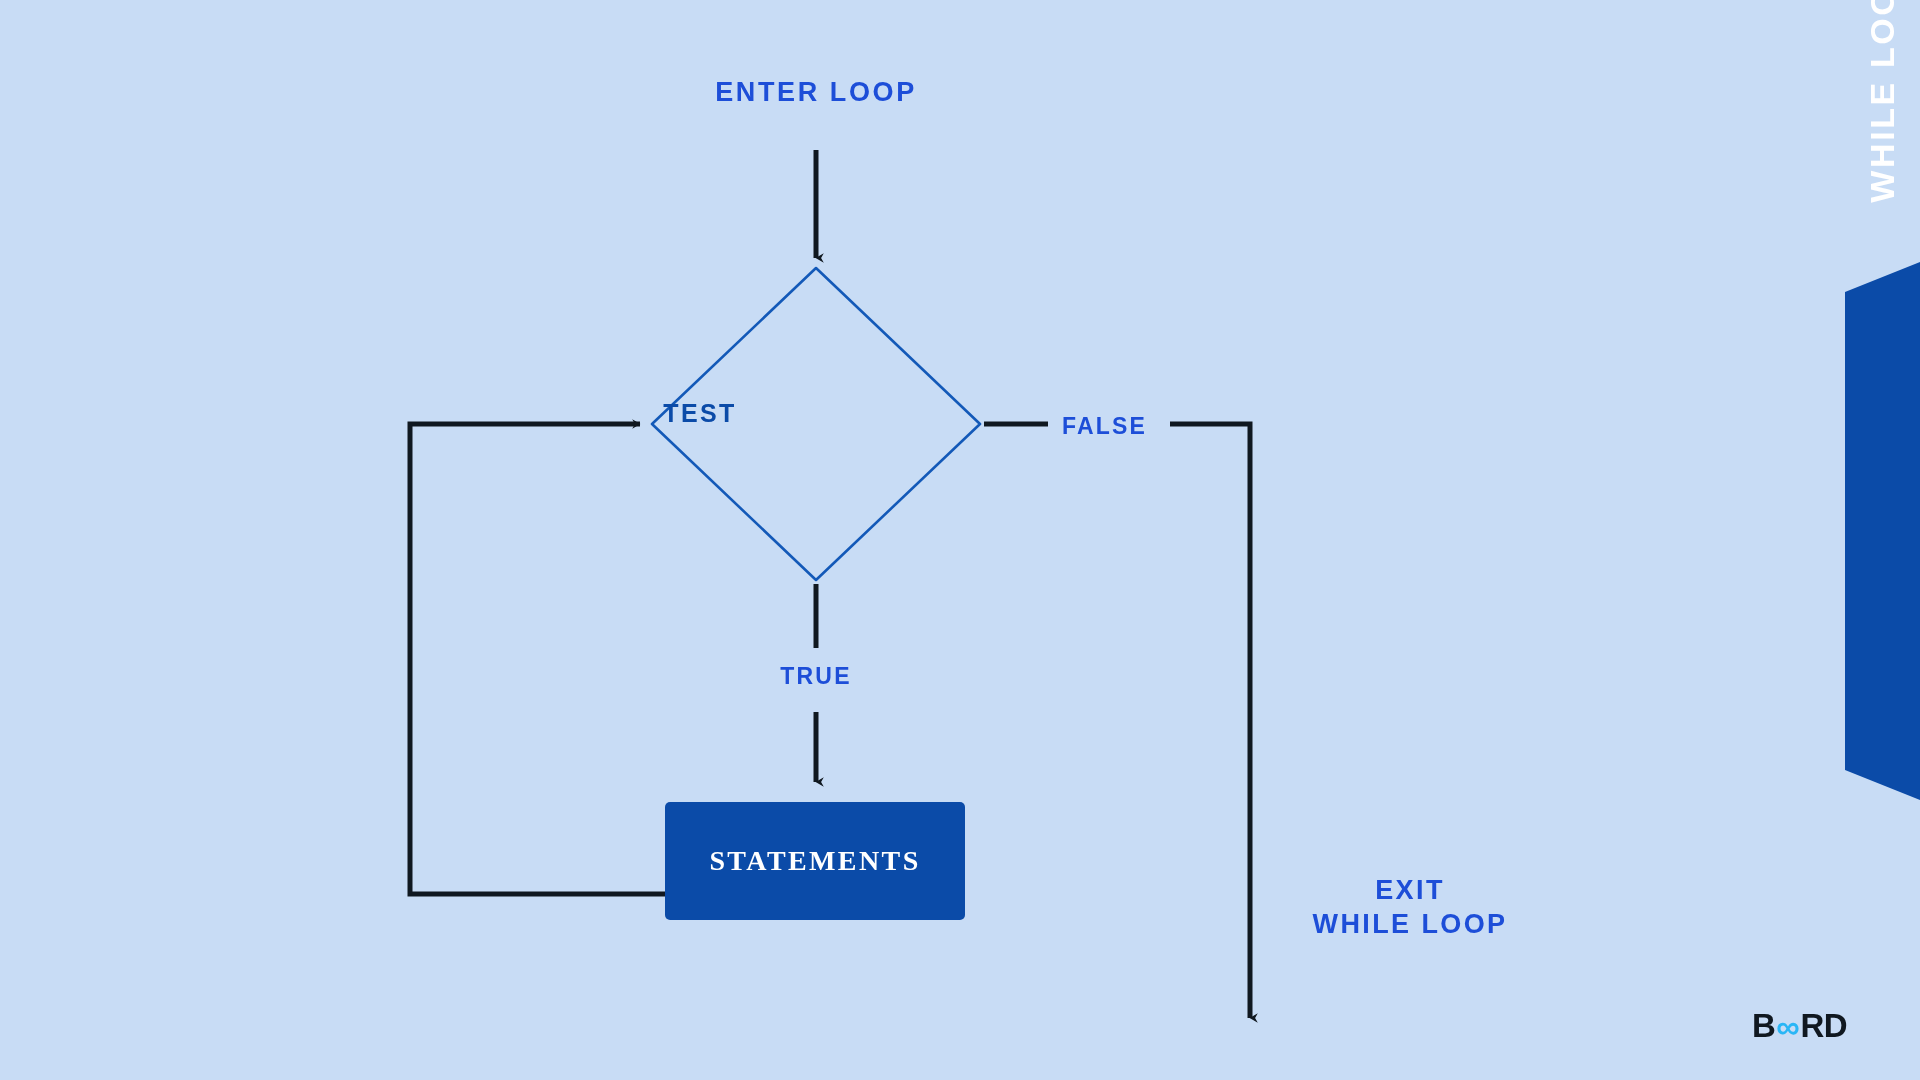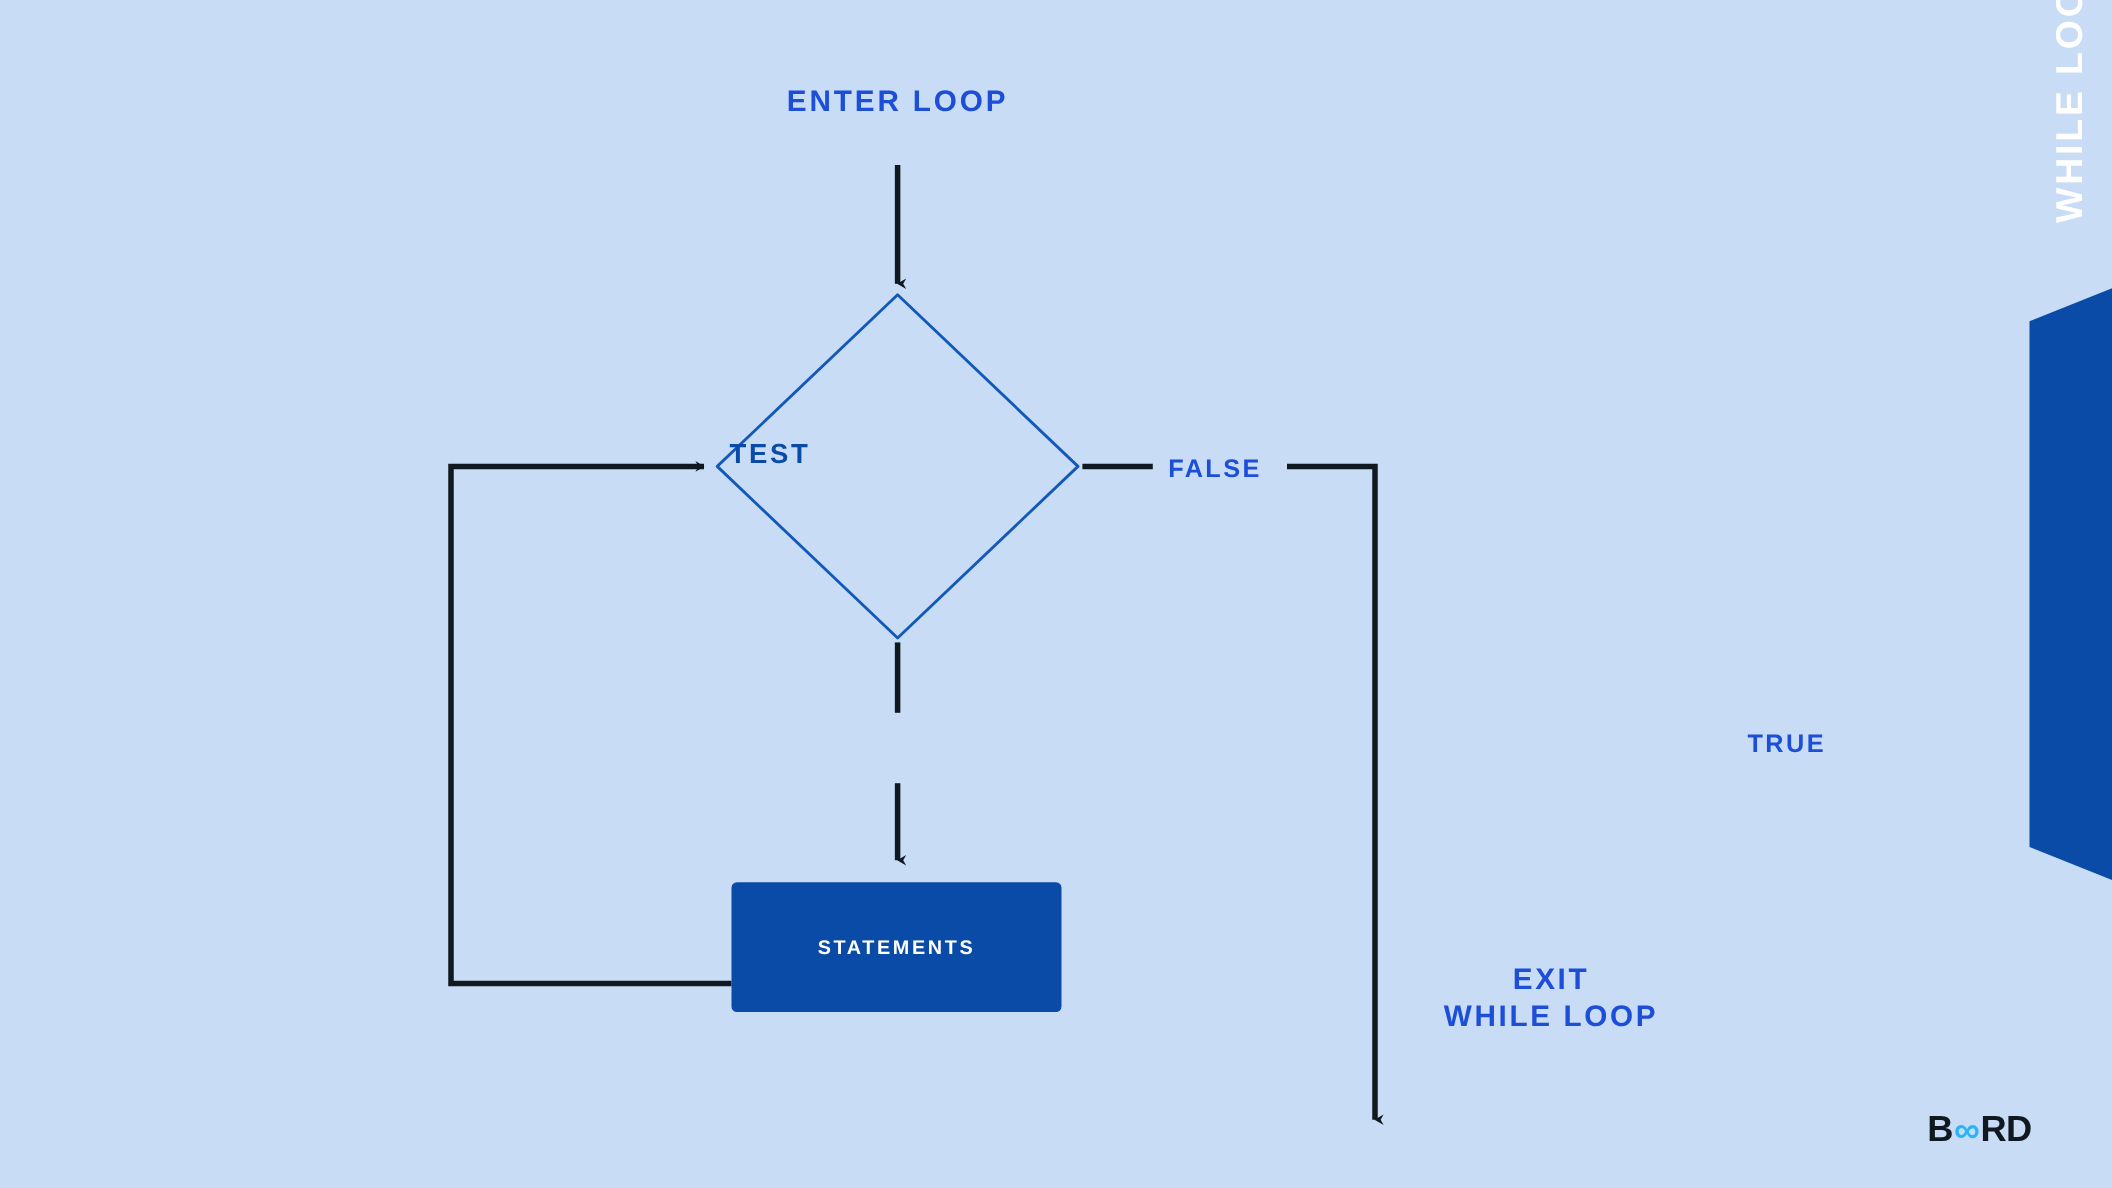--- a/index.html
+++ b/index.html
@@ -45,24 +45,23 @@
     left: 1062px;
     top: 412px;
     font-size: 23px;
     letter-spacing: 2.2px;
     text-align: right;
   }
   .lbl-true {
     left: 0;
     top: 662px;
     width: 1632px;
-    text-align: right;
+    text-align: center;
     font-size: 23px;
     letter-spacing: 2.2px;
-    padding-left: 28px;
   }
   .lbl-exit {
     left: 1240px;
     top: 874px;
     width: 340px;
     text-align: center;
     font-size: 27px;
     letter-spacing: 2.4px;
   }
   .diamond-text {
@@ -85,23 +84,23 @@
     top: 802px;
     width: 300px;
     height: 118px;
     background: #0B4BA8;
     border-radius: 5px;
     display: flex;
     align-items: center;
     justify-content: center;
   }
   .statements-text {
-    font-family: Liberation Sans, sans-serif;
+    font-family: Liberation Serif, serif;
     font-weight: bold;
-    font-size: 18px;
+    font-size: 28px;
     letter-spacing: 2.4px;
     color: #ffffff;
     white-space: nowrap;
   }
   .ribbon-text {
     position: absolute;
     left: 1845px;
     top: 262px;
     width: 510px;
     height: 75px;

